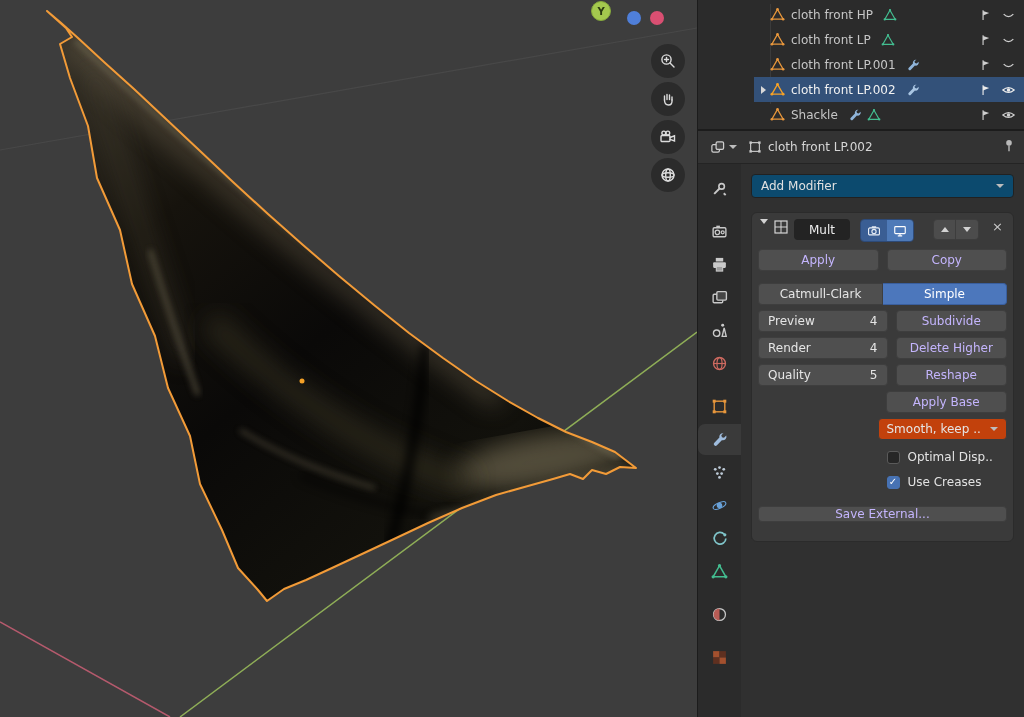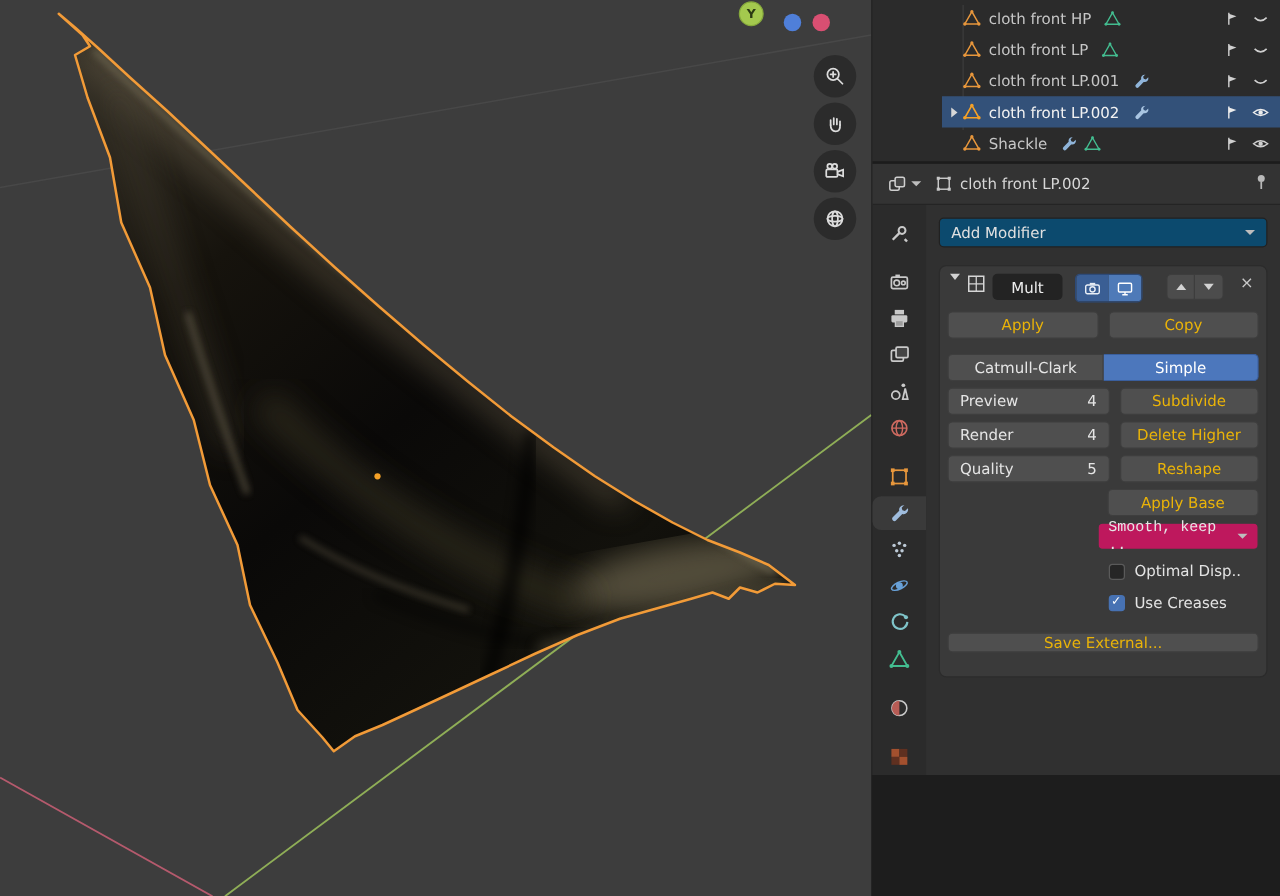--- a/index.html
+++ b/index.html
@@ -13,21 +13,21 @@
   .axis-ball { position:absolute; border-radius:50%; display:flex; align-items:center; justify-content:center;
     font-size:10px; font-weight:bold; color:#2b3a12; cursor:pointer; }
   .axis-y { left:591px; top:1px; width:20px; height:20px; background:#a4c94e; border:1px solid #86a93c; }
   .axis-b { left:627px; top:11px; width:14px; height:14px; background:#4f7fd9; }
   .axis-r { left:650px; top:11px; width:14px; height:14px; background:#d94f72; }
   .vp-btn { position:absolute; left:651px; width:34px; height:34px; border-radius:50%;
     background:rgba(30,30,30,0.55); display:flex; align-items:center; justify-content:center; cursor:pointer; }
   .vp-btn svg { stroke:#dcdcdc; fill:none; stroke-width:1.4; stroke-linecap:round; }
 
   
-  .right { width:327px; height:620px; display:flex; flex-direction:column; background:#2e2e2e;
+  .right { width:327px; height:717px; display:flex; flex-direction:column; background:#2e2e2e;
     border-left:1px solid #1c1c1c; }
 
   
   .outliner { position:relative; height:131px; background:#2b2b2b; padding-top:2px;
     border-bottom:2px solid #1c1c1c; }
   .outliner .hline { position:absolute; left:72px; top:4px; height:100px; width:1px; background:rgba(255,255,255,0.08); }
   .ol-row { position:relative; height:25px; display:flex; align-items:center; padding:0 8px 0 58px;
     color:#c6c6c6; font-size:12px; cursor:pointer; }
   .ol-row.sel { background:linear-gradient(to right, rgba(0,0,0,0) 56px, #335179 56px); color:#f2f2f2; }
   .ol-disc { width:14px; display:flex; justify-content:center; }
@@ -68,33 +68,33 @@
   .ud { width:23px; height:21px; background:#4c4c4c; border:1px solid #3d3d3d; display:flex; align-items:center;
     justify-content:center; cursor:pointer; }
   .ud:first-child { border-radius:4px 0 0 4px; }
   .ud:last-child { border-radius:0 4px 4px 0; border-left:none; }
   .close-x { margin-left:6px; color:#c9c9c9; font-size:13px; cursor:pointer; padding:0 2px; }
 
   .row { display:flex; gap:8px; margin-top:5px; }
   .row.tight0 { margin-top:4px; }
   .row.bigap { margin-top:12px;flex-direction:column; }
   .cell { flex:1; min-width:0; }
-  .btn { height:22px; background:#4f4f4f; border:1px solid #3e3e3e; border-radius:4px; color:#eab308;
+  .btn { height:22px; background:#4f4f4f; border:1px solid #3e3e3e; border-radius:4px; color:#c4b5fd;
     font-size:12px; display:flex; align-items:center; justify-content:center; cursor:pointer;
     white-space:nowrap; overflow:hidden; }
   .seg-row { display:flex; margin-top:12px; }
   .seg { flex:1; height:22px; background:#4f4f4f; border:1px solid #3e3e3e; color:#e5e5e5; font-size:12px;
     display:flex; align-items:center; justify-content:center; cursor:pointer; white-space:nowrap; }
   .seg.first { border-radius:4px 0 0 4px; }
   .seg.last { border-radius:0 4px 4px 0; border-left:none; }
   .seg.on { background:#4c77bc; border-color:#3a5f9e; color:#ffffff; }
   .numfield { height:22px; background:#4f4f4f; border:1px solid #3e3e3e; border-radius:4px; color:#e5e5e5;
     font-size:12px; display:flex; align-items:center; justify-content:space-between; padding:0 9px; cursor:ew-resize;text-align:center; }
-  .drop2 { height:22px; background:#be185d; border:1px solid #3b3b3b; border-radius:4px; color:#e5e5e5;
-    font-size:12px; display:flex; align-items:center; justify-content:space-between; padding:0 8px; cursor:pointer;font-family:Liberation Mono, monospace; }
+  .drop2 { height:22px; background:#c2410c; border:1px solid #3b3b3b; border-radius:4px; color:#e5e5e5;
+    font-size:12px; display:flex; align-items:center; justify-content:space-between; padding:0 8px; cursor:pointer; }
   .chk-row { display:flex; align-items:center; gap:8px; height:24px; cursor:pointer; }
   .chk-box { width:13px; height:13px; border-radius:3px; background:#262626; border:1px solid #5a5a5a;
     display:flex; align-items:center; justify-content:center; color:#fff; font-size:10px; line-height:1; }
   .chk-box.on { background:#4772b3; border-color:#4772b3; }
   .chk-label { color:#e3e3e3; font-size:12px; white-space:nowrap; }
 
   
   .tri-down { width:0; height:0; border-left:4.5px solid transparent; border-right:4.5px solid transparent;
     border-top:5.5px solid #d2d2d2; }
   .tri-up { width:0; height:0; border-left:4.5px solid transparent; border-right:4.5px solid transparent;

